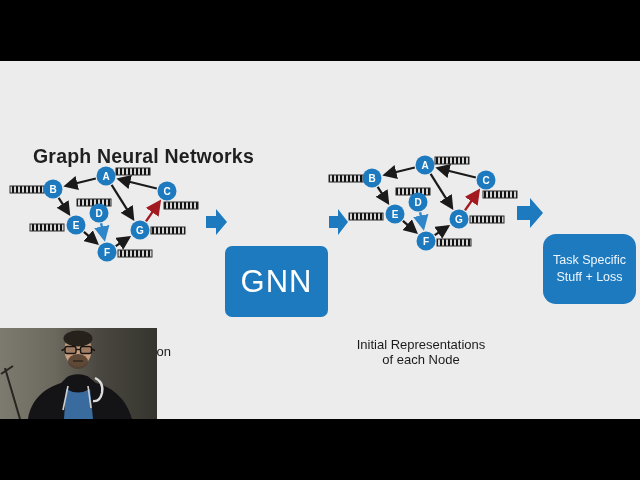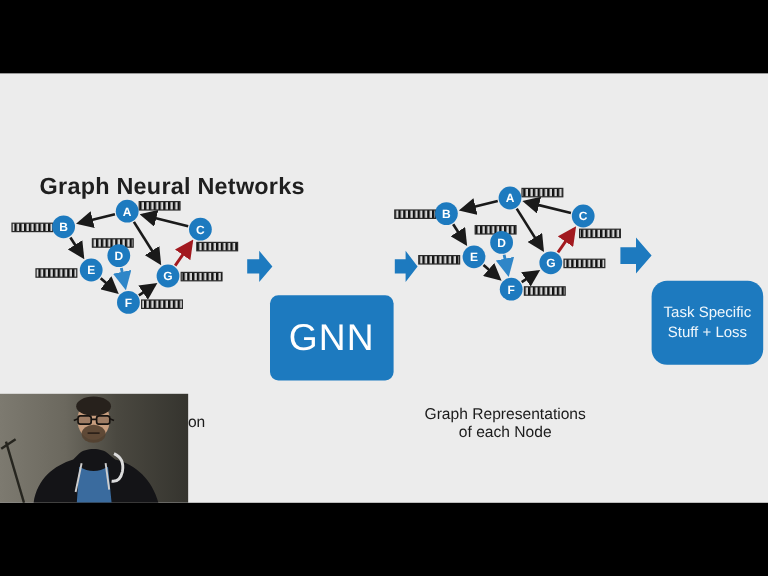--- a/index.html
+++ b/index.html
@@ -39,21 +39,21 @@
       <span>Task Specific</span>
       <span>Stuff + Loss</span>
     </div>
 
     <div class="caption caption-left">
       <div>Initial Representation</div>
       <div>of each node</div>
     </div>
 
     <div class="caption caption-right">
-      <div>Graph Representations</div>
+      <div>Initial Representations</div>
       <div>of each Node</div>
     </div>
   </div>
 
   <svg id="graph-layer" viewBox="0 0 640 480" xmlns="http://www.w3.org/2000/svg">
     <defs>
       <pattern id="bstripes" patternUnits="userSpaceOnUse" width="4" height="7">
         <rect width="4" height="7" fill="#d6d6d6"></rect>
         <rect width="2" height="7" fill="#111111"></rect>
       </pattern>

